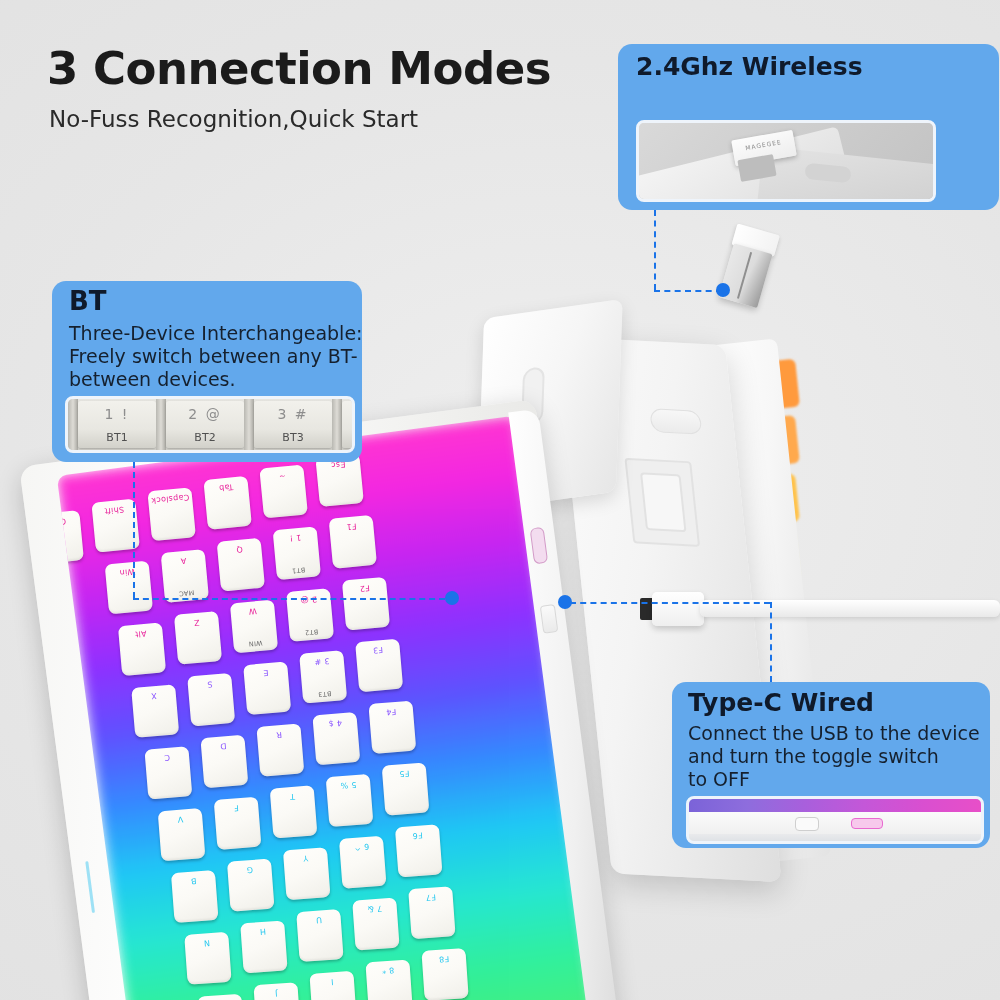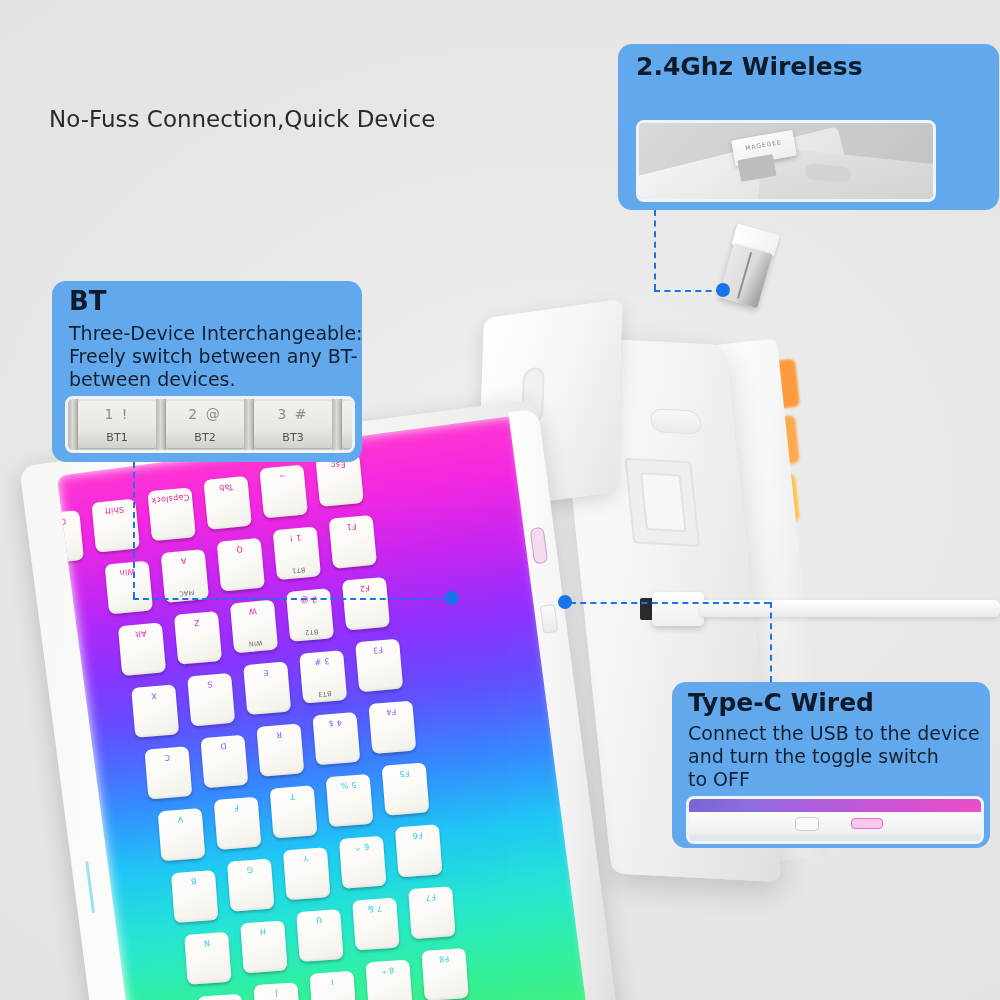--- a/index.html
+++ b/index.html
@@ -90,21 +90,22 @@
   .phc-toggle{position:absolute;border:1.5px solid #cfcfcf;border-radius:4px;background:#fafafa;}
   .phc-port{position:absolute;border-radius:4px;background:#f7c9ec;border:1.5px solid #e86ad0;}
 </style>
 </head>
 <body>
 
 <div id="stage">
 
   <div class="bg-wash"></div>
 
-  <div class="h-sub">No-Fuss Connection,Quick Device</div>
+  <div class="h-title">3 Connection Modes</div>
+  <div class="h-sub">No-Fuss Recognition,Quick Start</div>
 
   <div class="back-kb" style="left:610px;top:300px;width:330px;height:560px;transform:rotate(-6deg);">
 
     <div class="rgb-nub" style="left:168px;top:62px;width:40px;height:48px;background:#ff9a3d;"></div>
     <div class="rgb-nub" style="left:162px;top:118px;width:40px;height:48px;background:#ffa94d;"></div>
     <div class="rgb-nub" style="left:156px;top:176px;width:40px;height:48px;background:#ffc34d;"></div>
     <div class="rgb-nub" style="left:150px;top:234px;width:40px;height:48px;background:#e8e23a;"></div>
     <div class="rgb-nub" style="left:144px;top:292px;width:40px;height:48px;background:#a8e23a;"></div>
     <div class="rgb-nub" style="left:138px;top:350px;width:40px;height:48px;background:#4fe07a;"></div>
     <div class="rgb-nub" style="left:132px;top:408px;width:40px;height:48px;background:#3cdcb4;"></div>

